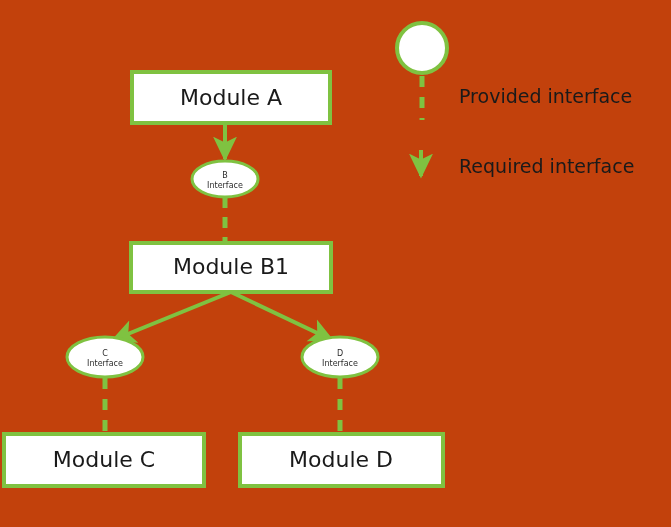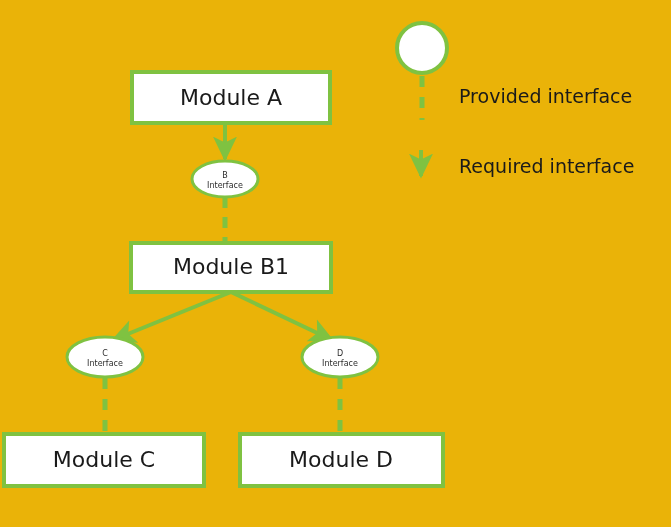--- a/index.html
+++ b/index.html
@@ -7,21 +7,21 @@
     padding: 0;
     background: #ffffff;
   }
   body {
     font-family: "DejaVu Sans", sans-serif;
   }
   #canvas {
     position: relative;
     width: 671px;
     height: 527px;
-    background: #eab308;
+    background: #c2410c;
     overflow: hidden;
   }
   #diagram-svg {
     position: absolute;
     left: 0;
     top: 0;
     width: 671px;
     height: 527px;
   }
   .module-box-label {

